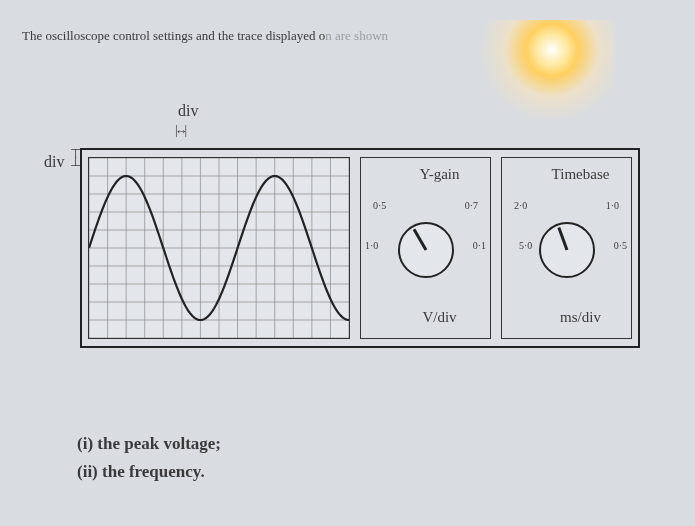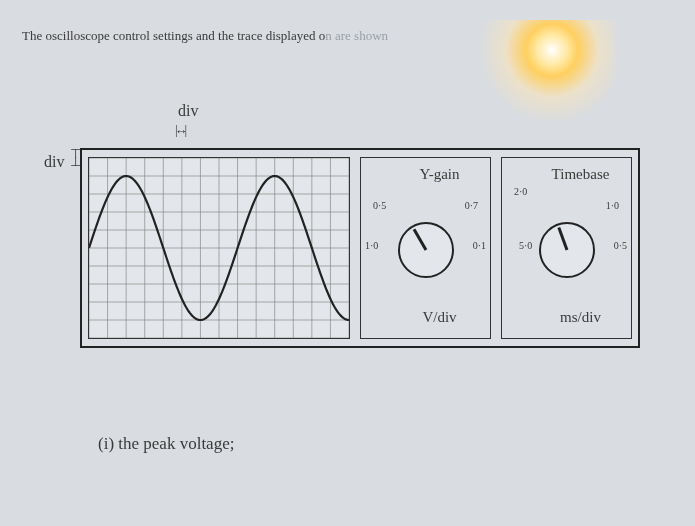--- a/index.html
+++ b/index.html
@@ -110,21 +110,21 @@
     transform-origin: 50% 100%;
   }
   .dval { position: absolute; font-size: 10px; }
   .questions {
     position: absolute;
     left: 50px;
     top: 430px;
     font-size: 17px;
     line-height: 28px;
   }
-  .sub { margin-left: 48px; }
+  .sub { margin-left: 27px; font-weight: bold; }
 </style>
 </head>
 <body>
 
 <div class="glare"></div>
 
 <div class="prompt">
   <span>The oscilloscope control settings and the trace displayed o</span><span class="faded">n</span><span class="faded"> are shown</span>
 </div>
 
@@ -177,27 +177,28 @@
     <span class="dval" style="top:82px;left:4px">1·0</span>
     <span class="dval" style="top:82px;right:4px">0·1</span>
     <div class="dial">
       <div class="pointer" id="ptr-ygain" style="transform: translate(-50%, -100%) rotate(-30deg);"></div>
     </div>
     <div class="dial-unit">V/div</div>
   </div>
 
   <div class="dial-box">
     <div class="dial-title">Timebase</div>
-    <span class="dval" style="top:28px;left:12px">2·0</span>
+    <span class="dval" style="top:42px;left:12px">2·0</span>
     <span class="dval" style="top:42px;right:12px">1·0</span>
     <span class="dval" style="top:82px;left:17px">5·0</span>
     <span class="dval" style="top:82px;right:4px">0·5</span>
     <div class="dial">
       <div class="pointer" id="ptr-timebase" style="transform: translate(-50%, -100%) rotate(-20deg);"></div>
     </div>
     <div class="dial-unit">ms/div</div>
   </div>
 
 </div>
 
 <div class="questions">
   <div class="sub">(i)   the peak voltage;</div>
+  <div class="sub">(ii)  the frequency.</div>
 </div>
 
 </body></html>

